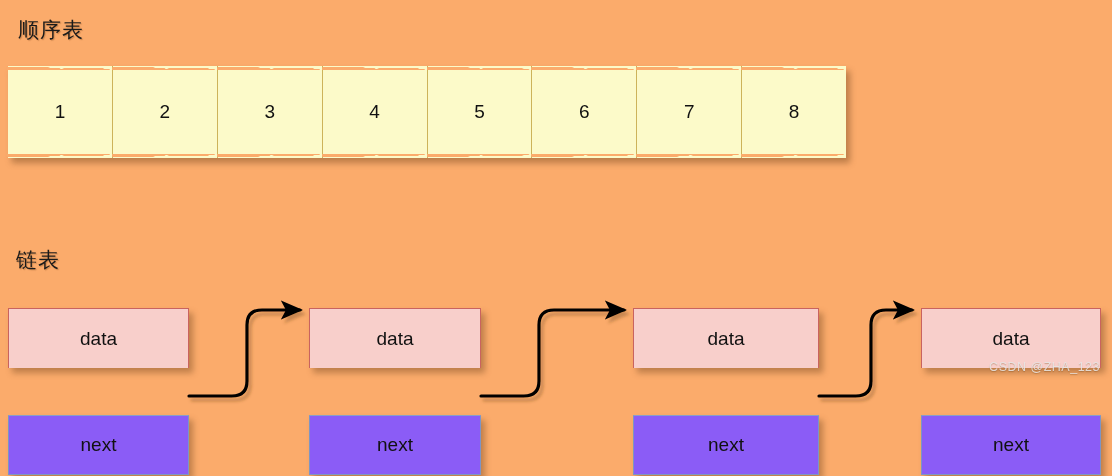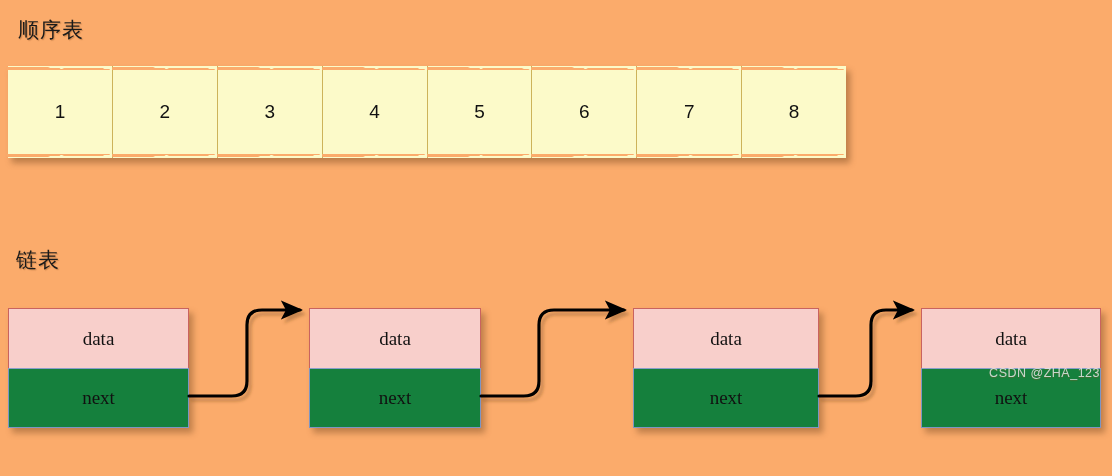--- a/index.html
+++ b/index.html
@@ -110,41 +110,42 @@
     justify-content: center;
     font-size: 19px;
     color: #111;
   }
   .node-data {
     background: #f8cfcb;
     border: 1px solid #c9635f;
     border-bottom: none;
   }
   .node-next {
-    background: #15803d;
+    background: #8b5cf6;
     border: 1px solid #7d95c4;
     border-top: 1px solid #8a9ec9;
-  }
-  .node-field span { position: relative; z-index: 2; font-family: Liberation Serif, serif; }
+    margin-top: 47px;
+  }
+  .node-field span { position: relative; z-index: 2; }
 
   
   #connectors {
     position: absolute;
     left: 0;
     top: 0;
     width: 1112px;
     height: 476px;
     pointer-events: none;
   }
 
   
   #watermark {
     position: absolute;
     right: 12px;
-    bottom: 8px;
+    bottom: 14px;
     font-size: 12.5px;
     color: #e6e6e6;
     opacity: 0.85;
     letter-spacing: 0.5px;
     text-shadow: 0 1px 1px rgba(140, 85, 35, 0.5);
   }
 </style>
 </head>
 <body>
 

